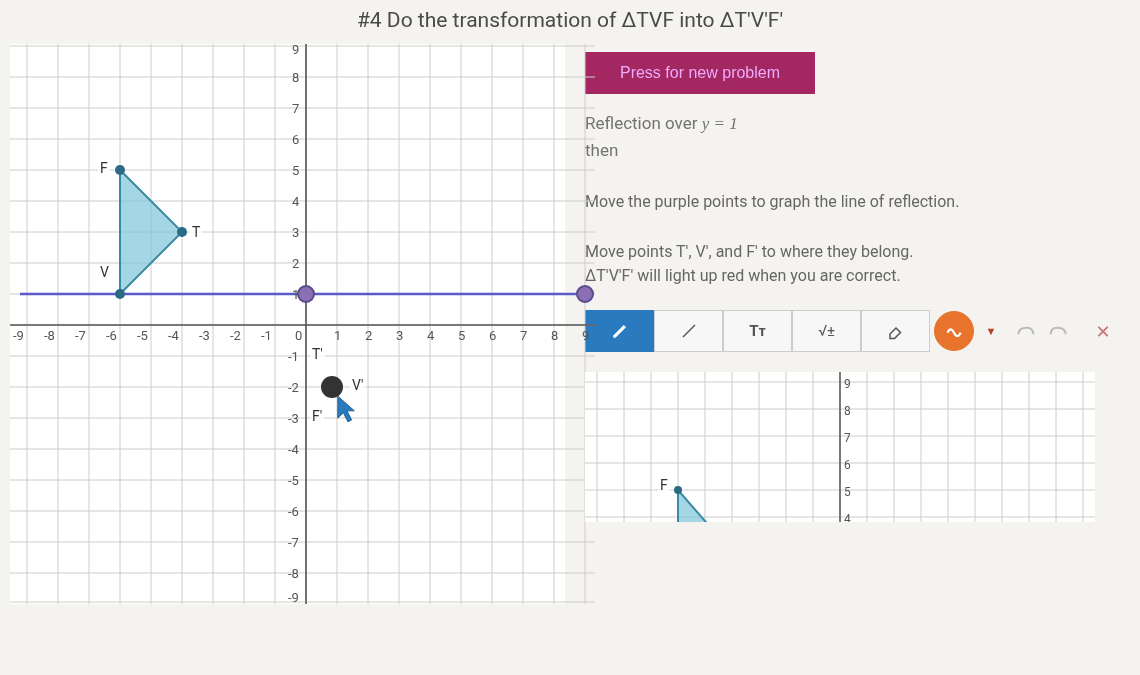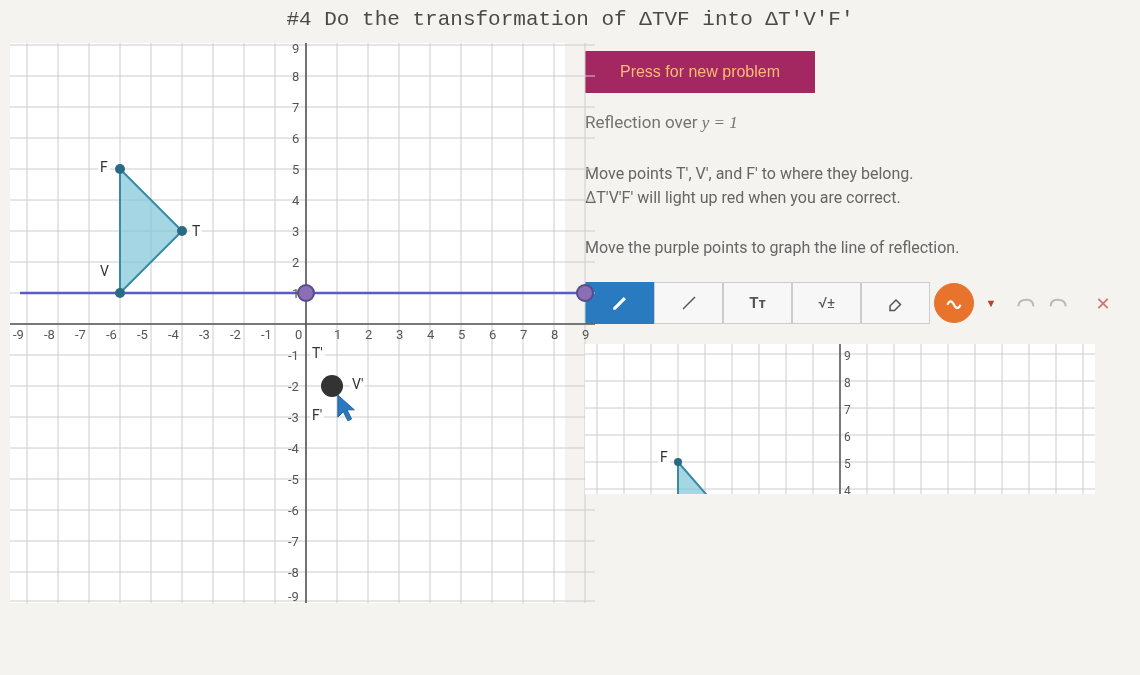--- a/index.html
+++ b/index.html
@@ -9,21 +9,20 @@
       width: 1140px;
       height: 675px;
       overflow: hidden;
       color: #3a3a3a;
     }
     .title {
       text-align: center;
       font-size: 21px;
       color: #4a4a4a;
       padding: 8px 0 12px;
-      font-family: Liberation Mono, monospace;
     }
     .container {
       display: flex;
       gap: 20px;
       padding: 0 10px;
     }
     .graph-area {
       position: relative;
       width: 585px;
       height: 560px;
@@ -32,21 +31,21 @@
     .graph-svg { position: absolute; top: 0; left: 0; }
     .right-panel {
       flex: 1;
       padding: 8px 10px 0 0;
       display: flex;
       flex-direction: column;
       gap: 16px;
     }
     .new-problem-btn {
       background: #a32862;
-      color: #fdba74;
+      color: #f0abfc;
       border: none;
       padding: 12px 20px;
       font-size: 16px;
       width: 230px;
       cursor: pointer;
     }
     .instr-block { color: #737373; font-size: 17px; line-height: 1.6; }
     .instr-block .math { font-family: "Times New Roman", serif; font-style: italic; }
     .sub-instr { color: #666; font-size: 16px; margin-top: 10px; line-height: 1.5; }
     .toolbar {
@@ -228,28 +227,29 @@
     <svg class="cursor-arrow" style="left:326px; top:350px;" viewBox="0 0 24 32">
       <path d="M2 2 L2 26 L8 20 L13 30 L17 28 L12 18 L20 18 Z" fill="#2a7abf" stroke="#1a5a8f"></path>
     </svg>
   </div>
 
   <div class="right-panel">
     <button class="new-problem-btn">Press for new problem</button>
 
     <div class="instr-block">
       <div><span>Reflection over </span><span class="math">y = 1</span></div>
+      <div>then</div>
     </div>
+
+    <div class="sub-instr">Move the purple points to graph the line of reflection.</div>
 
     <div class="sub-instr">
       <div>Move points T', V', and F' to where they belong.</div>
       <div>ΔT'V'F' will light up red when you are correct.</div>
     </div>
-
-    <div class="sub-instr">Move the purple points to graph the line of reflection.</div>
 
 
     <div class="toolbar">
       <div class="tool-btn active">
         <svg width="18" height="18" viewBox="0 0 24 24">
             <path d="M3 21 L6 21 L20 7 L17 4 L3 18 Z" fill="#fff"></path>
           </svg>
       </div>
       <div class="tool-btn">
         <svg width="18" height="18" viewBox="0 0 24 24">

